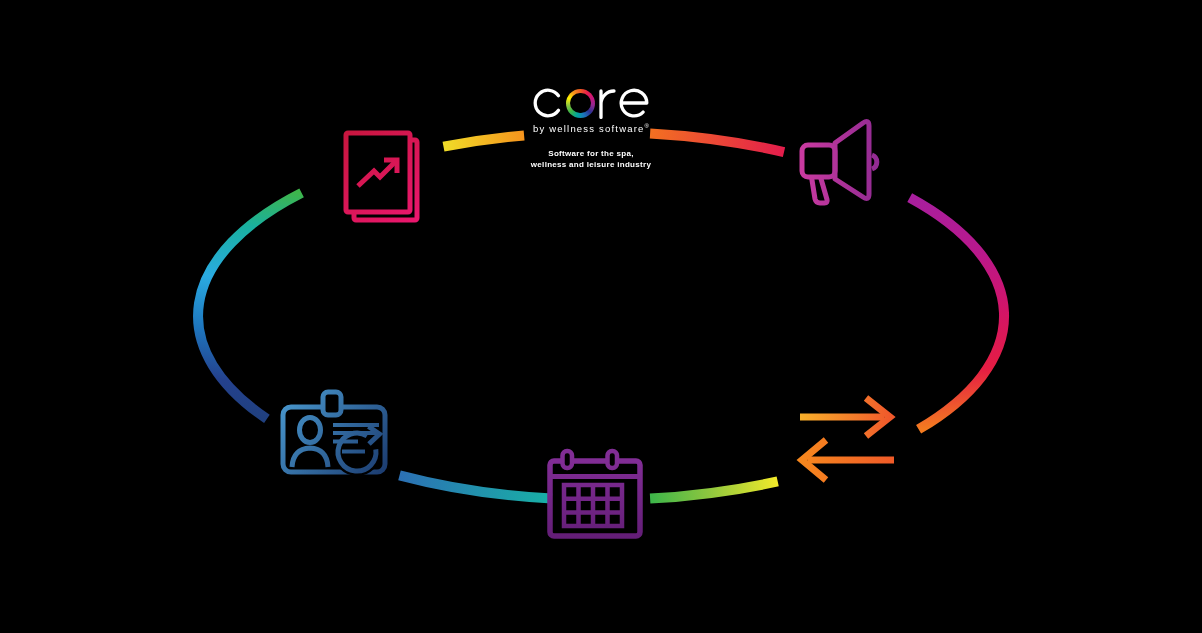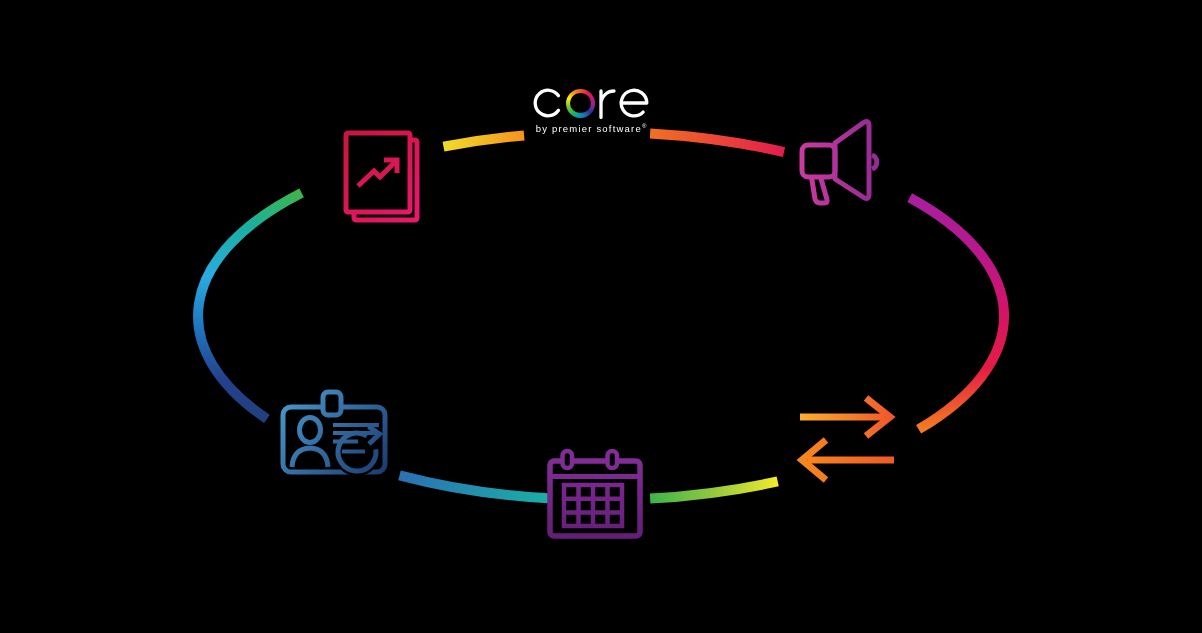--- a/index.html
+++ b/index.html
@@ -145,16 +145,20 @@
         <path d="M26.5,8.7 A12.8,12.8 0 1 0 26.5,23.3" fill="none" stroke="#fff" stroke-width="3.3" stroke-linecap="round"></path>
       </svg>
       <div class="o-ring" style="background: conic-gradient(rgb(241, 90, 36), rgb(232, 28, 76), rgb(196, 22, 125), rgb(147, 39, 143), rgb(46, 49, 146), rgb(27, 117, 188), rgb(0, 167, 157), rgb(57, 181, 74), rgb(141, 198, 63), rgb(255, 242, 0), rgb(247, 148, 29), rgb(241, 90, 36));"></div>
       <svg width="19" height="32">
         <path d="M4,4 V30.4 M4,17 A13,13 0 0 1 17,4" fill="none" stroke="#fff" stroke-width="3.3" stroke-linecap="round"></path>
       </svg>
       <svg width="32" height="32">
         <path d="M3.2,16 H28.8 M28.8,16 A12.8,12.8 0 1 0 25.1,25.1" fill="none" stroke="#fff" stroke-width="3.3" stroke-linecap="round"></path>
       </svg>
     </div>
-    <div class="byline"><span>by premier software</span><sup>®</sup></div>
+    <div class="byline"><span>by wellness software</span><sup>®</sup></div>
+    <div class="tagline">
+      <div>Software for the spa,</div>
+      <div>wellness and leisure industry</div>
+    </div>
   </div>
 
 </div>
 
 </body></html>

